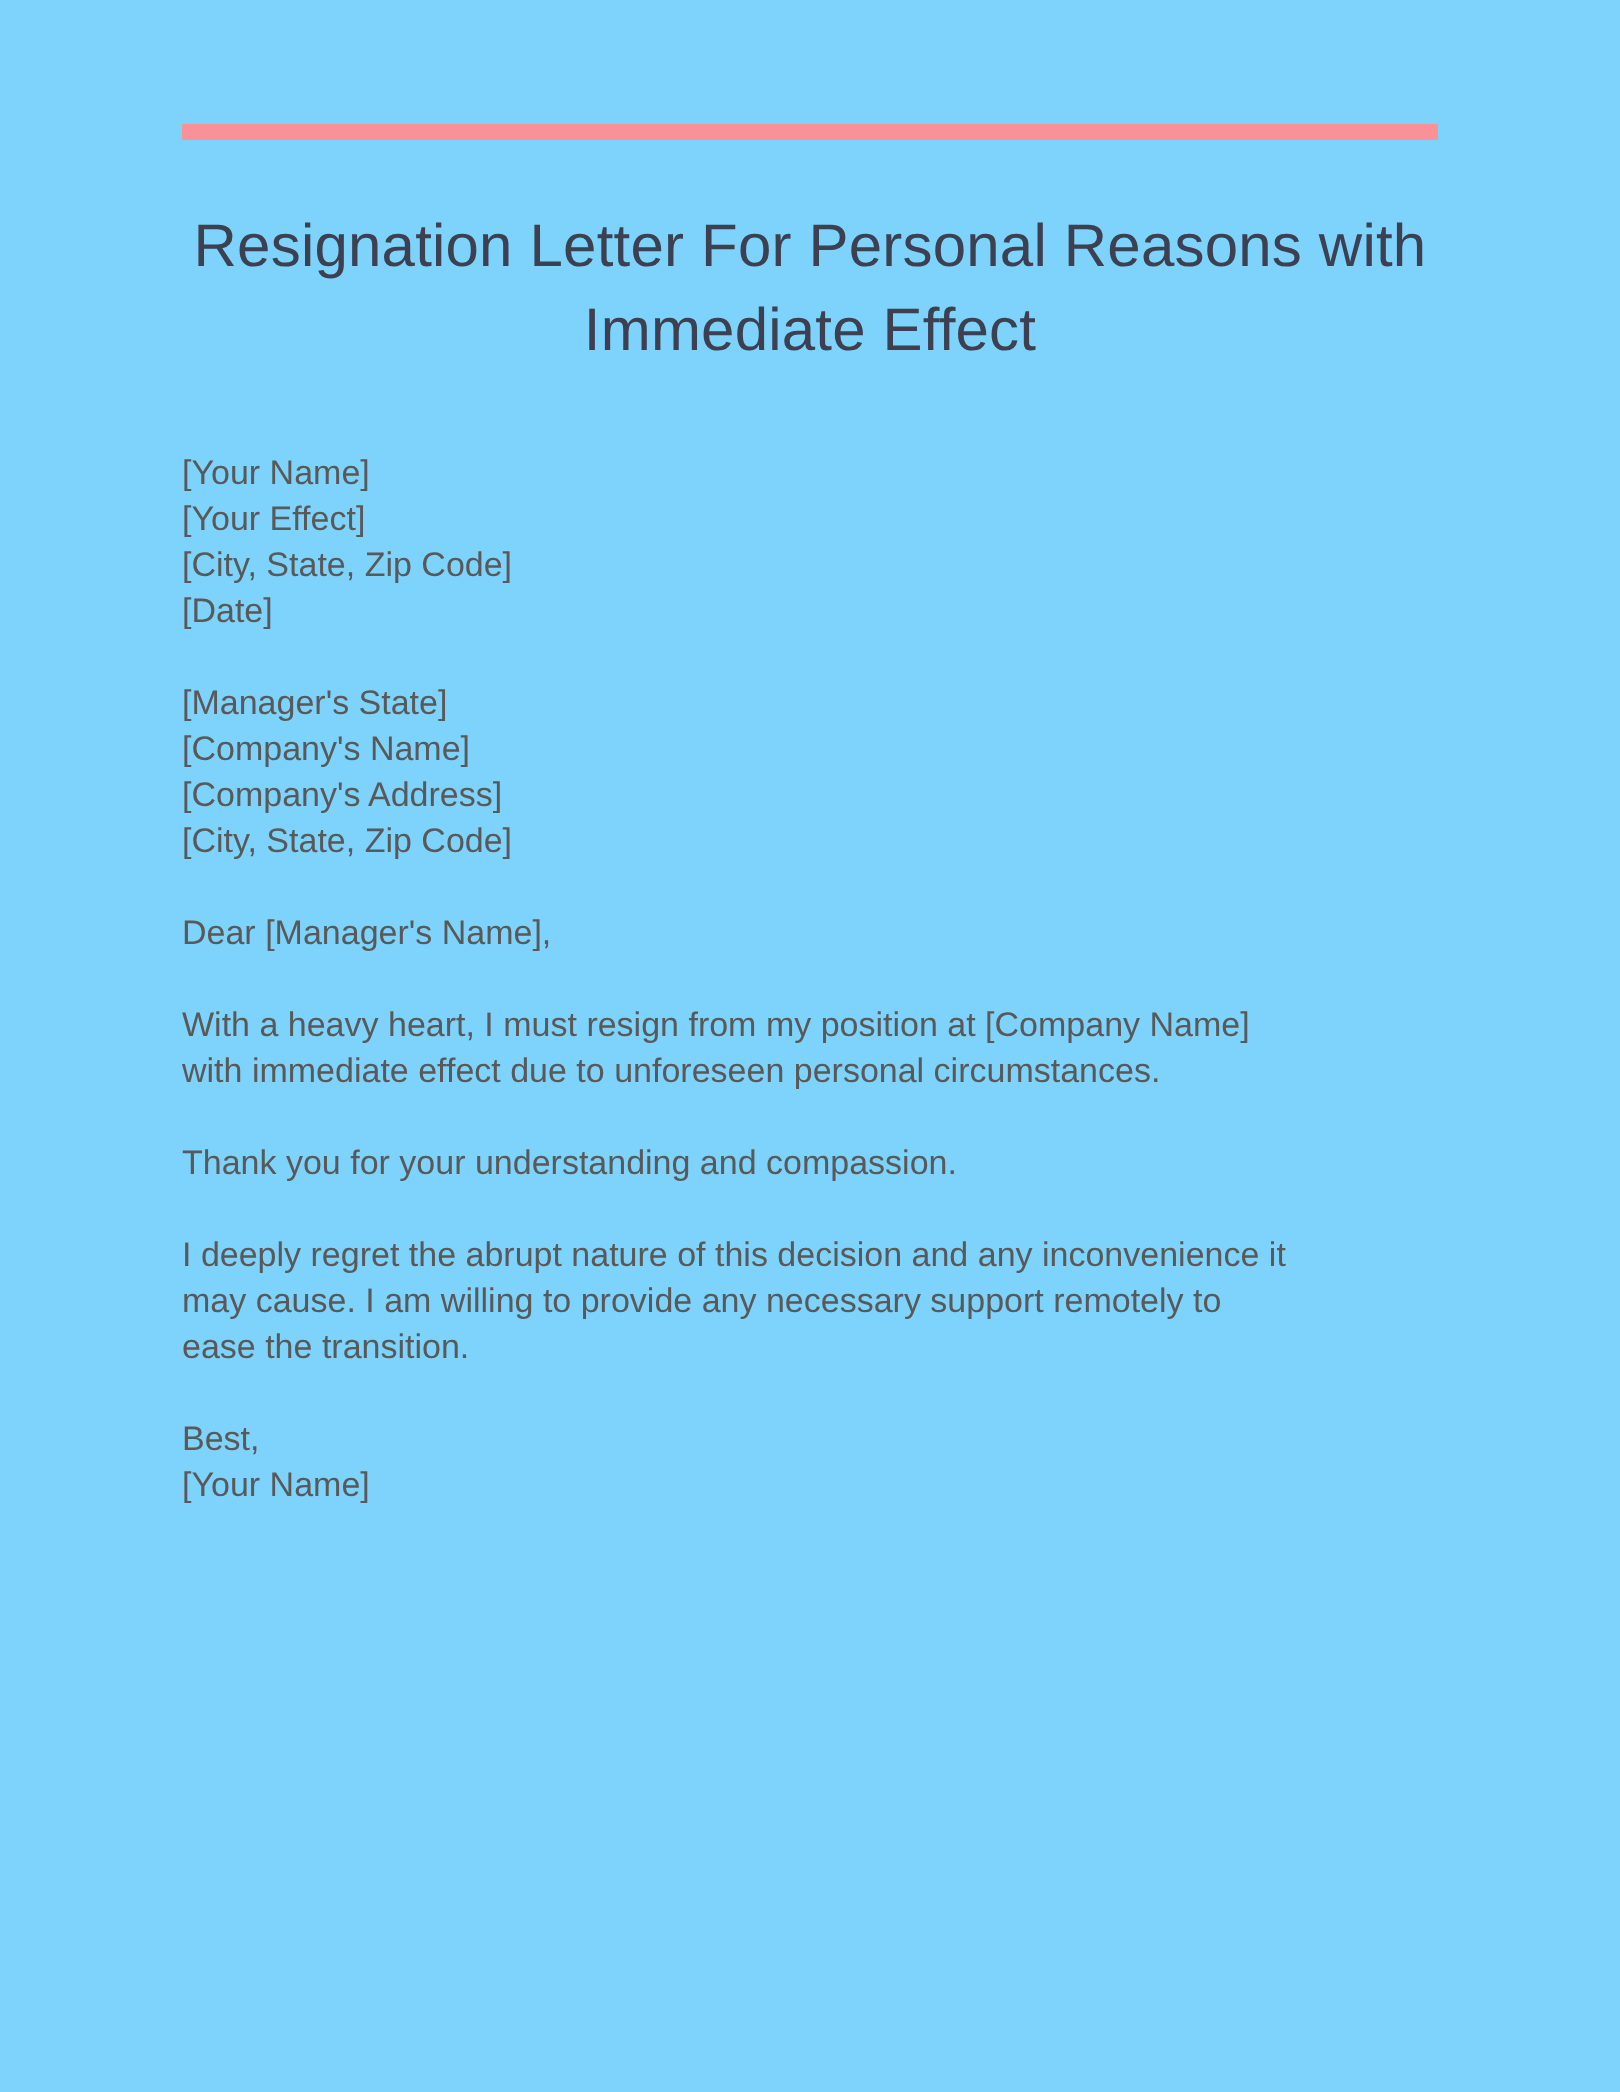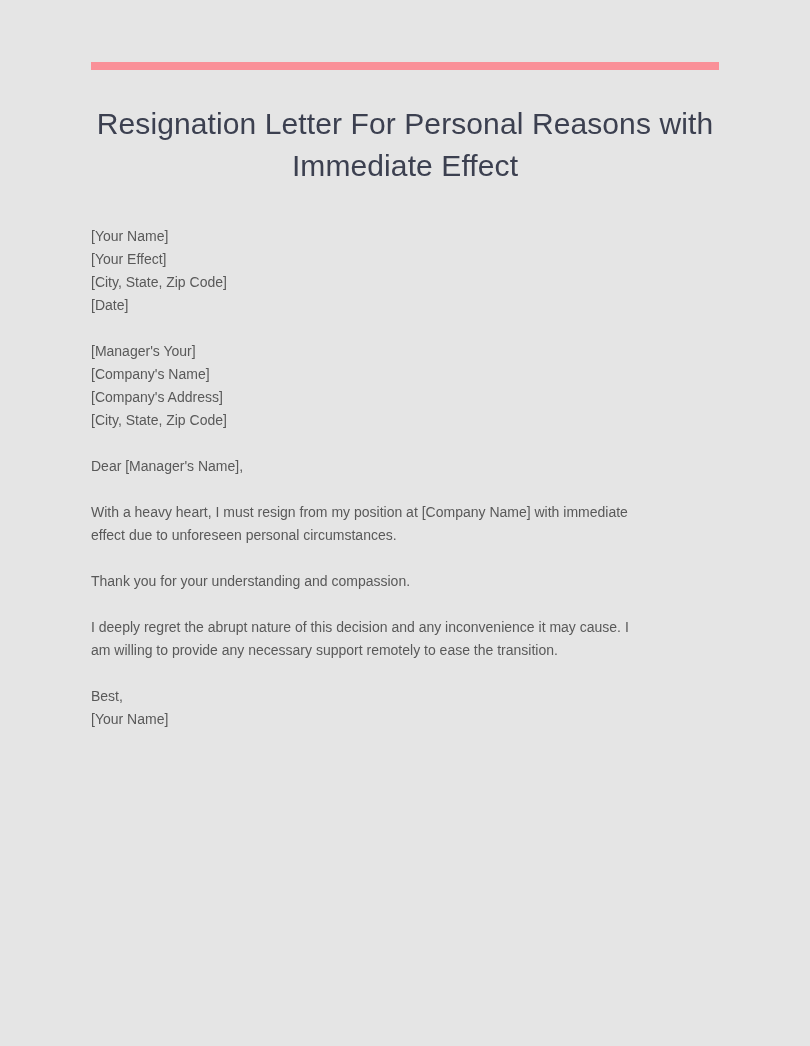--- a/index.html
+++ b/index.html
@@ -10,21 +10,21 @@
   body {
     width: 810px;
     height: 1046px;
     font-family: "Liberation Sans", sans-serif;
     -webkit-font-smoothing: antialiased;
   }
   .page {
     position: relative;
     width: 810px;
     height: 1046px;
-    background: #e5e5e5;
+    background: #7dd3fc;
     box-sizing: border-box;
     overflow: hidden;
   }
   .accent-bar {
     position: absolute;
     left: 91px;
     top: 62px;
     width: 628px;
     height: 8px;
     background: #fa9098;
@@ -42,21 +42,21 @@
     font-size: 30px;
     font-weight: 400;
     line-height: 42px;
     color: #3c4050;
     letter-spacing: 0.1px;
   }
   .letter-body {
     margin-top: 38px;
     width: 556px;
     color: #595959;
-    font-size: 14px;
+    font-size: 17px;
     line-height: 23px;
   }
   .block {
     margin: 0 0 23px 0;
   }
   .block:last-child {
     margin-bottom: 16px;
   }
   .line {
     display: block;
@@ -81,21 +81,21 @@
     <div class="letter-body">
 
       <div class="block">
         <span class="line">[Your Name]</span>
         <span class="line">[Your Effect]</span>
         <span class="line">[City, State, Zip Code]</span>
         <span class="line">[Date]</span>
       </div>
 
       <div class="block">
-        <span class="line">[Manager's Your]</span>
+        <span class="line">[Manager's State]</span>
         <span class="line">[Company's Name]</span>
         <span class="line">[Company's Address]</span>
         <span class="line">[City, State, Zip Code]</span>
       </div>
 
       <p class="para">Dear [Manager's Name],</p>
 
       <p class="para">With a heavy heart, I must resign from my position at [Company Name] with immediate effect due to unforeseen personal circumstances.</p>
 
       <p class="para">Thank you for your understanding and compassion.</p>

